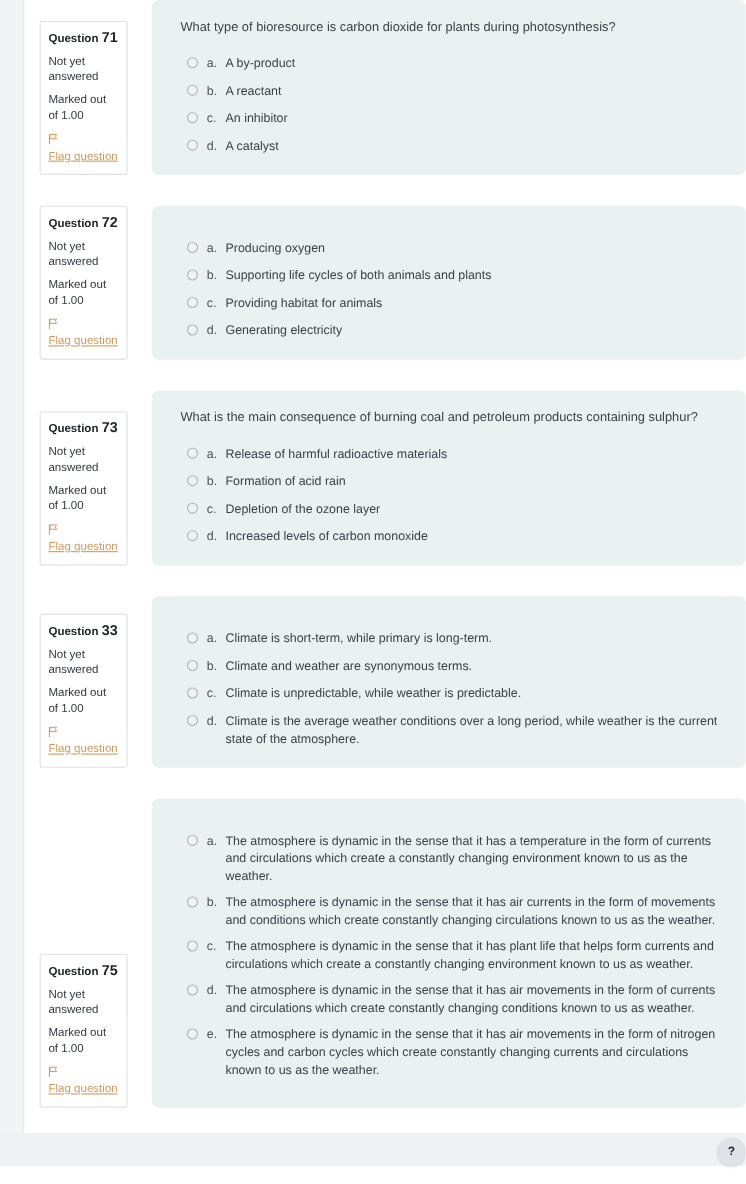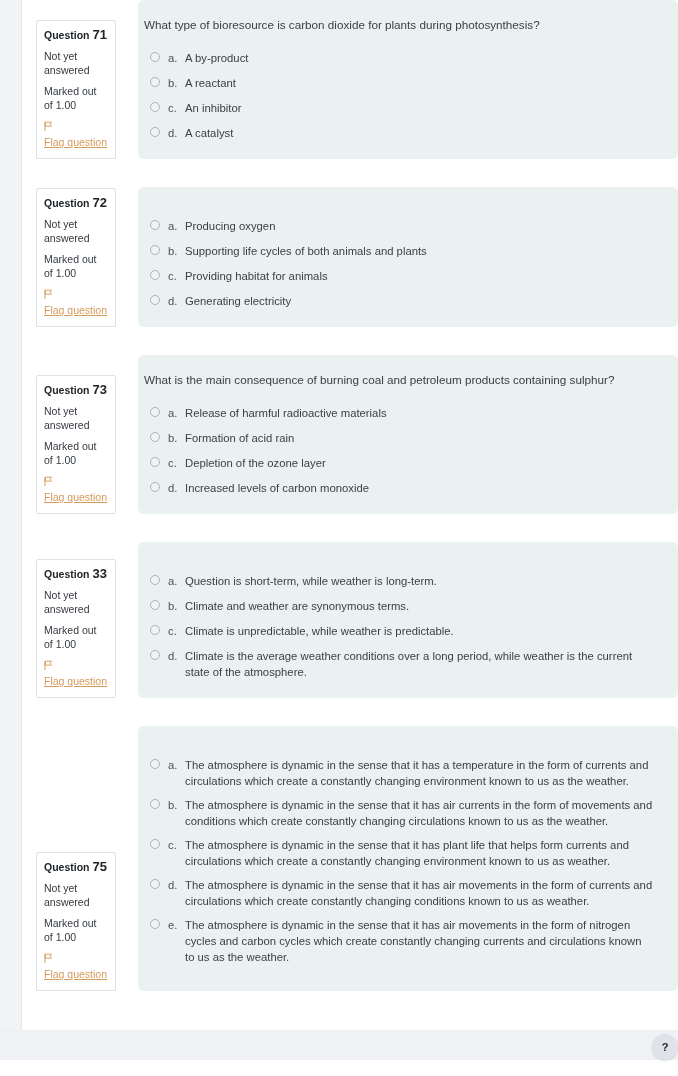--- a/index.html
+++ b/index.html
@@ -84,21 +84,21 @@
     font-size: 10.5px;
     line-height: 14px;
     cursor: pointer;
   }
 
   .qbody {
     flex: 1;
     margin-left: 22px;
     background: #e9f1f1;
     border-radius: 6px;
-    padding: 14px 16px 18px 4px;
+    padding: 14px 16px 18px 24px;
     min-height: 84px;
   }
   .qtext {
     font-size: 11.7px;
     line-height: 16px;
     color: #3a4249;
     margin: 3px 0 0 2px;
   }
 
   .answers { margin-top: 17px; }
@@ -301,21 +301,21 @@
                   <path d="M1.6 1.2 L8.4 1.2 L6.6 3.4 L8.4 5.6 L1.6 5.6 Z" stroke="#d39a5a" stroke-width="1" fill="none"></path>
                 </svg></span>
               <span class="flaglink">Flag question</span>
             </div>
           </div>
           <div class="qbody">
             <div class="answers">
               <div class="ans">
                 <span class="radio"></span>
                 <span class="ans-letter">a.</span>
-                <span class="ans-text">Question is short-term, while weather is long-term.</span>
+                <span class="ans-text">Climate is short-term, while primary is long-term.</span>
               </div>
               <div class="ans">
                 <span class="radio"></span>
                 <span class="ans-letter">b.</span>
                 <span class="ans-text">Climate and weather are synonymous terms.</span>
               </div>
               <div class="ans">
                 <span class="radio"></span>
                 <span class="ans-letter">c.</span>
                 <span class="ans-text">Climate is unpredictable, while weather is predictable.</span>

